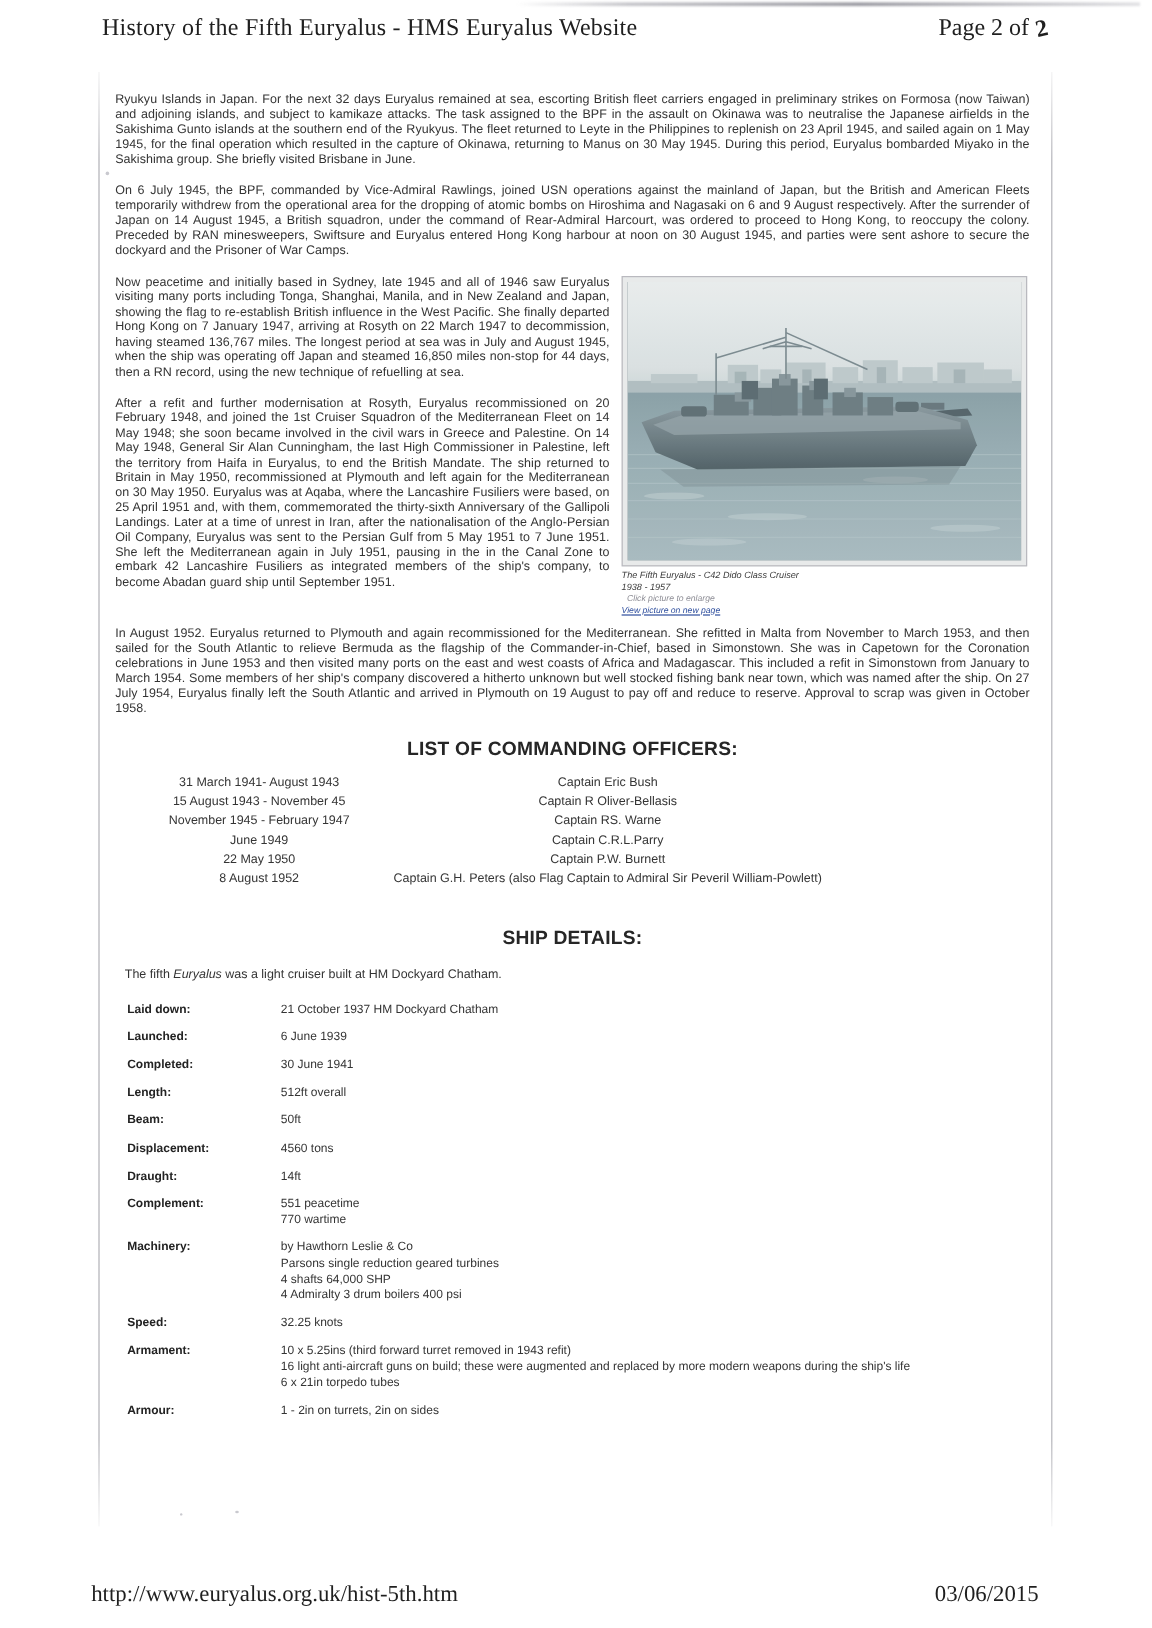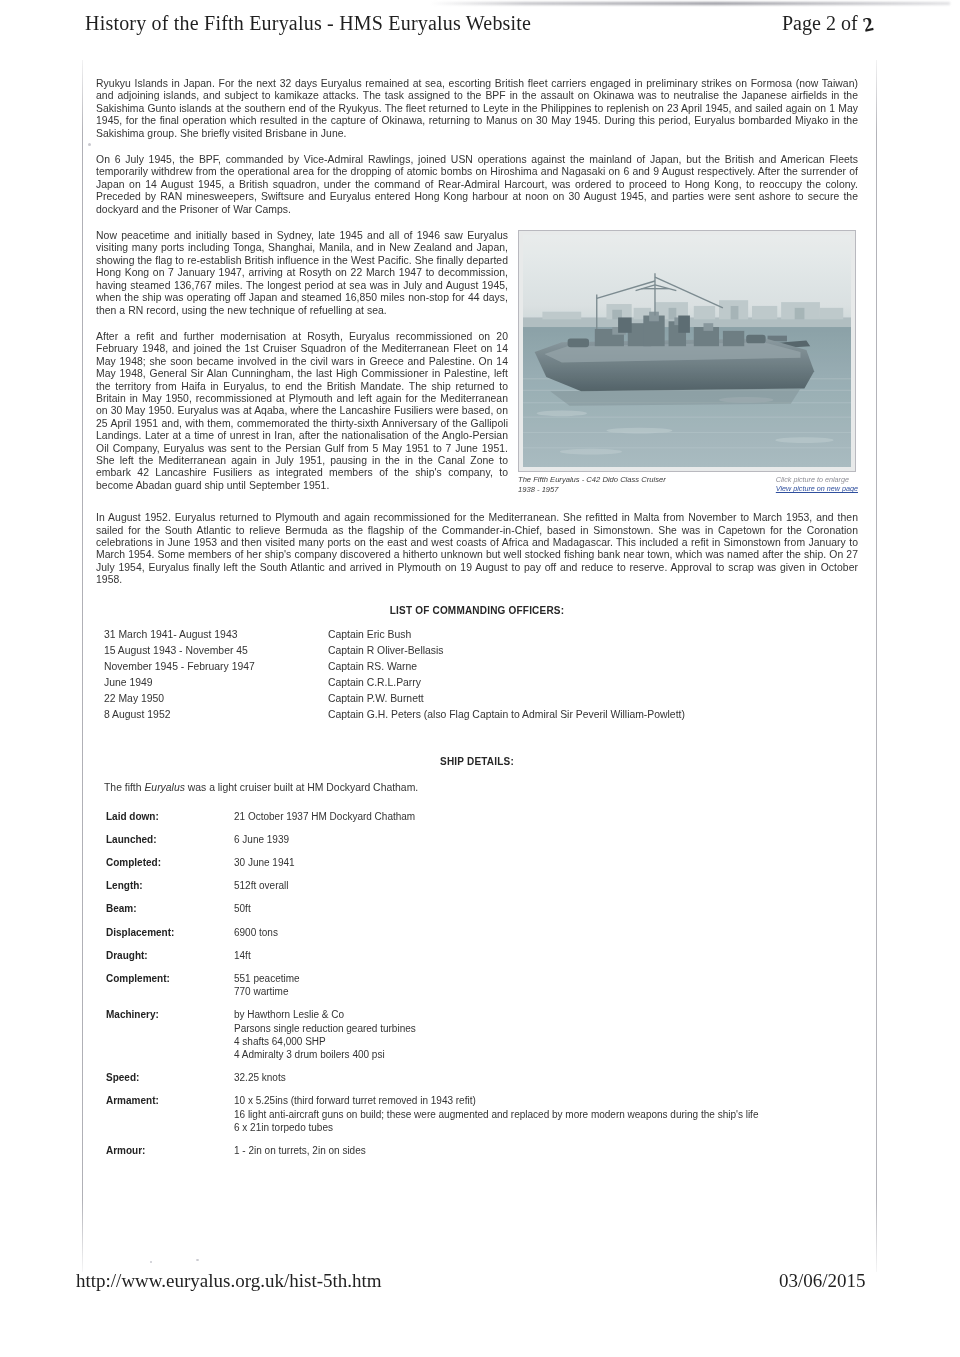--- a/index.html
+++ b/index.html
@@ -38,21 +38,21 @@
   
   .print-header, .print-footer {
     position: absolute;
     font-family: "Liberation Serif", serif;
     color: #1f1f1f;
   }
   .print-header { top: 12px; font-size: 20px; }
   #hdr-title { left: 85px; letter-spacing: .2px; }
   #hdr-page  { left: 782px; }
   #hdr-page .smudge { display:inline-block; transform: rotate(-13deg) translateY(1px); font-weight:600; }
-  .print-footer { top: 1270px; font-size: 19px; }
+  .print-footer { top: 1318px; font-size: 19px; }
   #ftr-url  { left: 76px; }
   #ftr-date { left: 779px; }
 
   
   .doc {
     position: absolute;
     left: 96px;
     top: 78px;
     width: 762px;
   }
@@ -88,58 +88,60 @@
     position: relative;
     overflow: hidden;
     background: #8f9da2;
   }
   .photo svg { display:block; width:100%; height:100%; }
   .photo-meta {
     margin-top: 3px;
     display: flex;
     justify-content: space-between;
     align-items: flex-start;
+    flex-direction: column;
   }
   .photo-caption {
     font-size: 7.6px;
     line-height: 9.6px;
     font-style: italic;
     color: #3b3b3b;
   }
   .photo-links {
-    text-align: left;
+    text-align: center;
     font-size: 7.2px;
     line-height: 9.4px;
     font-style: italic;
     color: #8e8e96;
   }
   .photo-links .enlarge-link {
     color: #2f4f9e;
     text-decoration: underline;
     display: block;
     white-space: nowrap;
   }
 
   
   .section-head {
     text-align: center;
-    font-size: 10px;
+    font-size: 16px;
     font-weight: bold;
     color: #262626;
     margin: 18px 0 12px 0;
     letter-spacing: .2px;
   }
   .section-head.ship { margin-top: 32px; margin-bottom: 14px; }
 
   
   table.officers {
     border-collapse: collapse;
     margin: 0 0 0 8px;
     font-size: 10.4px;
     color: #343434;
+    text-align: center;
   }
   table.officers td {
     padding: 0 0 3px 0;
     vertical-align: top;
     line-height: 13px;
     white-space: nowrap;
   }
   table.officers td.when { width: 224px; }
 
   
@@ -378,21 +380,21 @@
         </tr>
         <tr>
           <td class="lbl">Beam:</td>
           <td class="val">
             <div>50ft</div>
           </td>
         </tr>
         <tr>
           <td class="lbl">Displacement:</td>
           <td class="val">
-            <div>6900 tons</div>
+            <div>4560 tons</div>
           </td>
         </tr>
         <tr>
           <td class="lbl">Draught:</td>
           <td class="val">
             <div>14ft</div>
           </td>
         </tr>
         <tr>
           <td class="lbl">Complement:</td>

